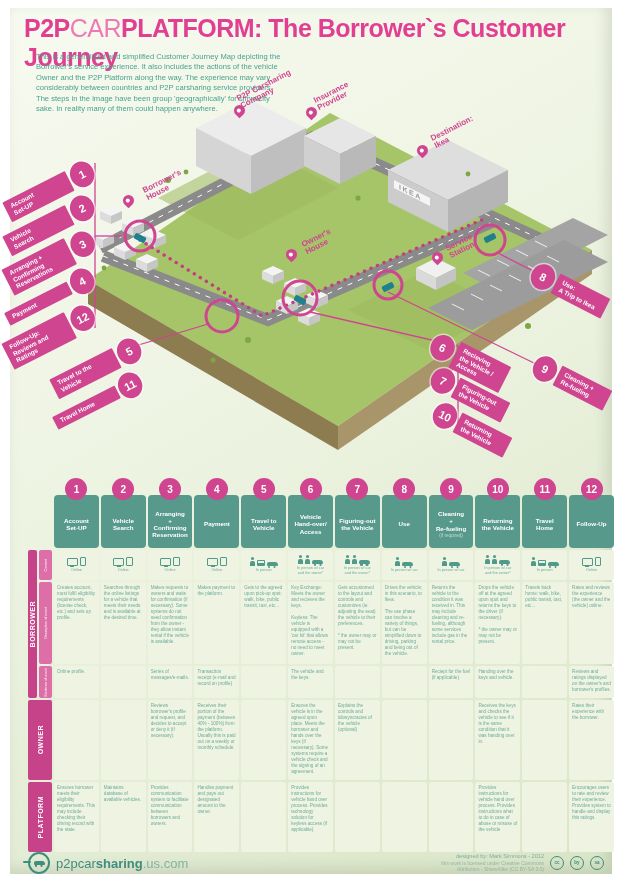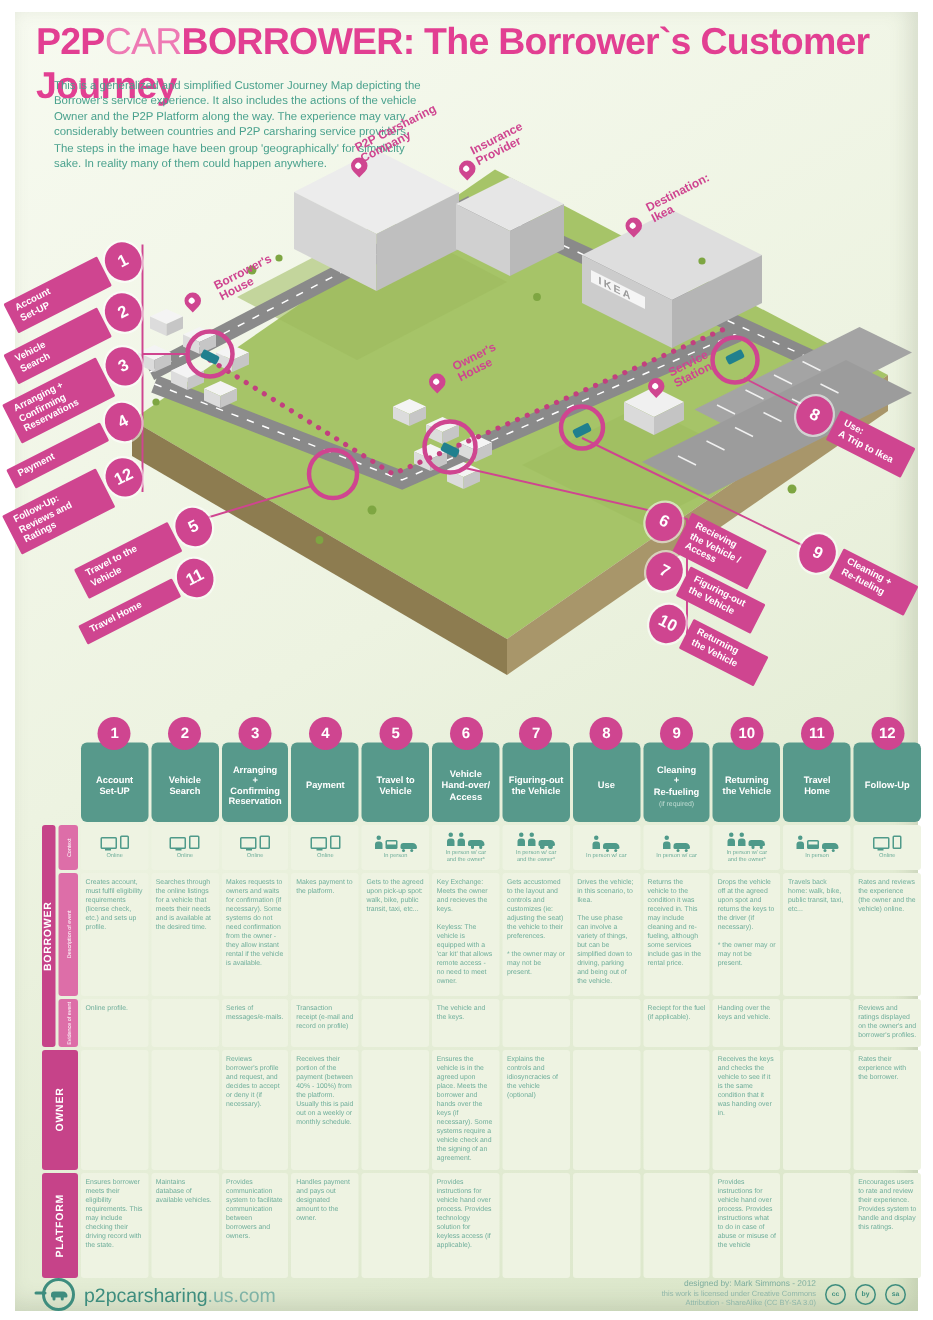--- a/index.html
+++ b/index.html
@@ -82,35 +82,35 @@
   .vsub .vtext{font-size:3.6px;font-weight:normal;letter-spacing:0;}
   
   #footer{position:absolute;left:28px;right:18px;top:852px;height:22px;display:flex;
         align-items:center;justify-content:space-between;}
   #logo{display:flex;align-items:center;gap:6px;}
   #logo-mark{width:18px;height:18px;border:2.2px solid #3e8d7e;border-radius:50%;
         position:relative;display:flex;align-items:center;justify-content:center;}
   #logo-mark::before{content:"";position:absolute;left:-7px;top:7px;width:8px;height:2.2px;
         background:#3e8d7e;border-radius:2px;}
   #logo-text{font-size:13px;color:#3e8d7e;}
-  #logo-text .bold{font-weight:normal;}
+  #logo-text .bold{font-weight:bold;}
   #logo-text .light{color:#7fb3a6;}
   #credits{display:flex;align-items:center;gap:6px;}
   #credit-lines{text-align:right;color:#8fb6a9;font-size:5px;line-height:1.25;}
   #credit-lines .c1{font-size:5.6px;color:#7fae9f;}
   .cc-circle{width:12px;height:12px;border:1.4px solid #3e8d7e;border-radius:50%;color:#3e8d7e;
         font-size:4.5px;font-weight:bold;display:flex;align-items:center;justify-content:center;}
 </style>
 </head>
 <body>
 
 <div id="page">
  <div id="poster"></div>
 
- <div id="title"><span>P2P</span><span class="t-light">CAR</span><span>BORROWER:</span><span> The Borrower`s Customer Journey</span></div>
+ <div id="title"><span>P2P</span><span class="t-light">CAR</span><span>PLATFORM:</span><span> The Borrower`s Customer Journey</span></div>
 
  <div id="intro">This is a generalized and simplified Customer Journey Map depicting the Borrower's service experience. It also includes the actions of the vehicle Owner and the P2P Platform along the way. The experience may vary considerably between countries and P2P carsharing service providers. The steps in the image have been group 'geographically' for simplicity sake. In reality many of them could happen anywhere.</div>
 
  <div id="map-wrap">
   <svg id="map-svg" width="606" height="400" viewBox="0 0 606 400">
     <defs>
       <g id="house">
         <polygon points="0,5 11,0 22,5 11,10" fill="#f4f4f4"></polygon>
         <polygon points="0,5 0,13 11,18 11,10" fill="#dcdcdc"></polygon>
         <polygon points="11,10 11,18 22,13 22,5" fill="#c6c6c6"></polygon>

